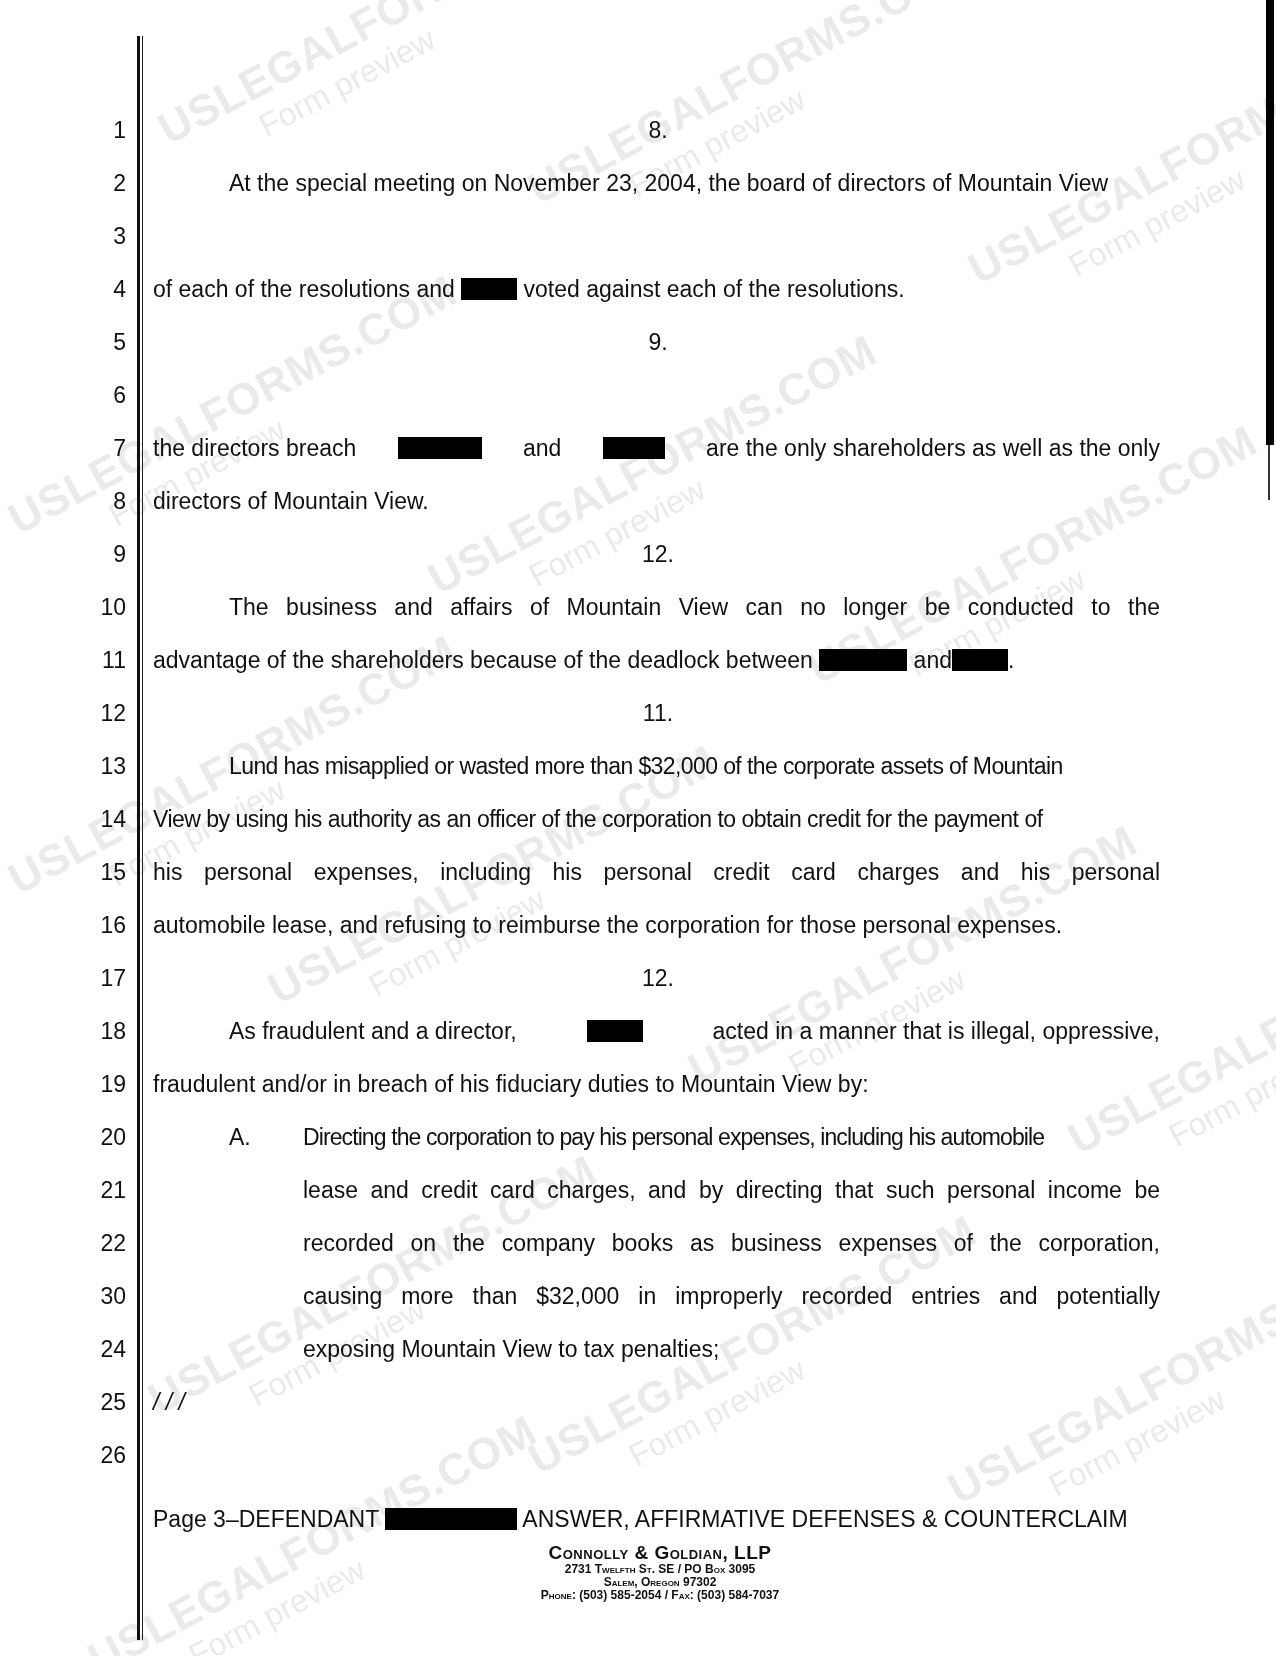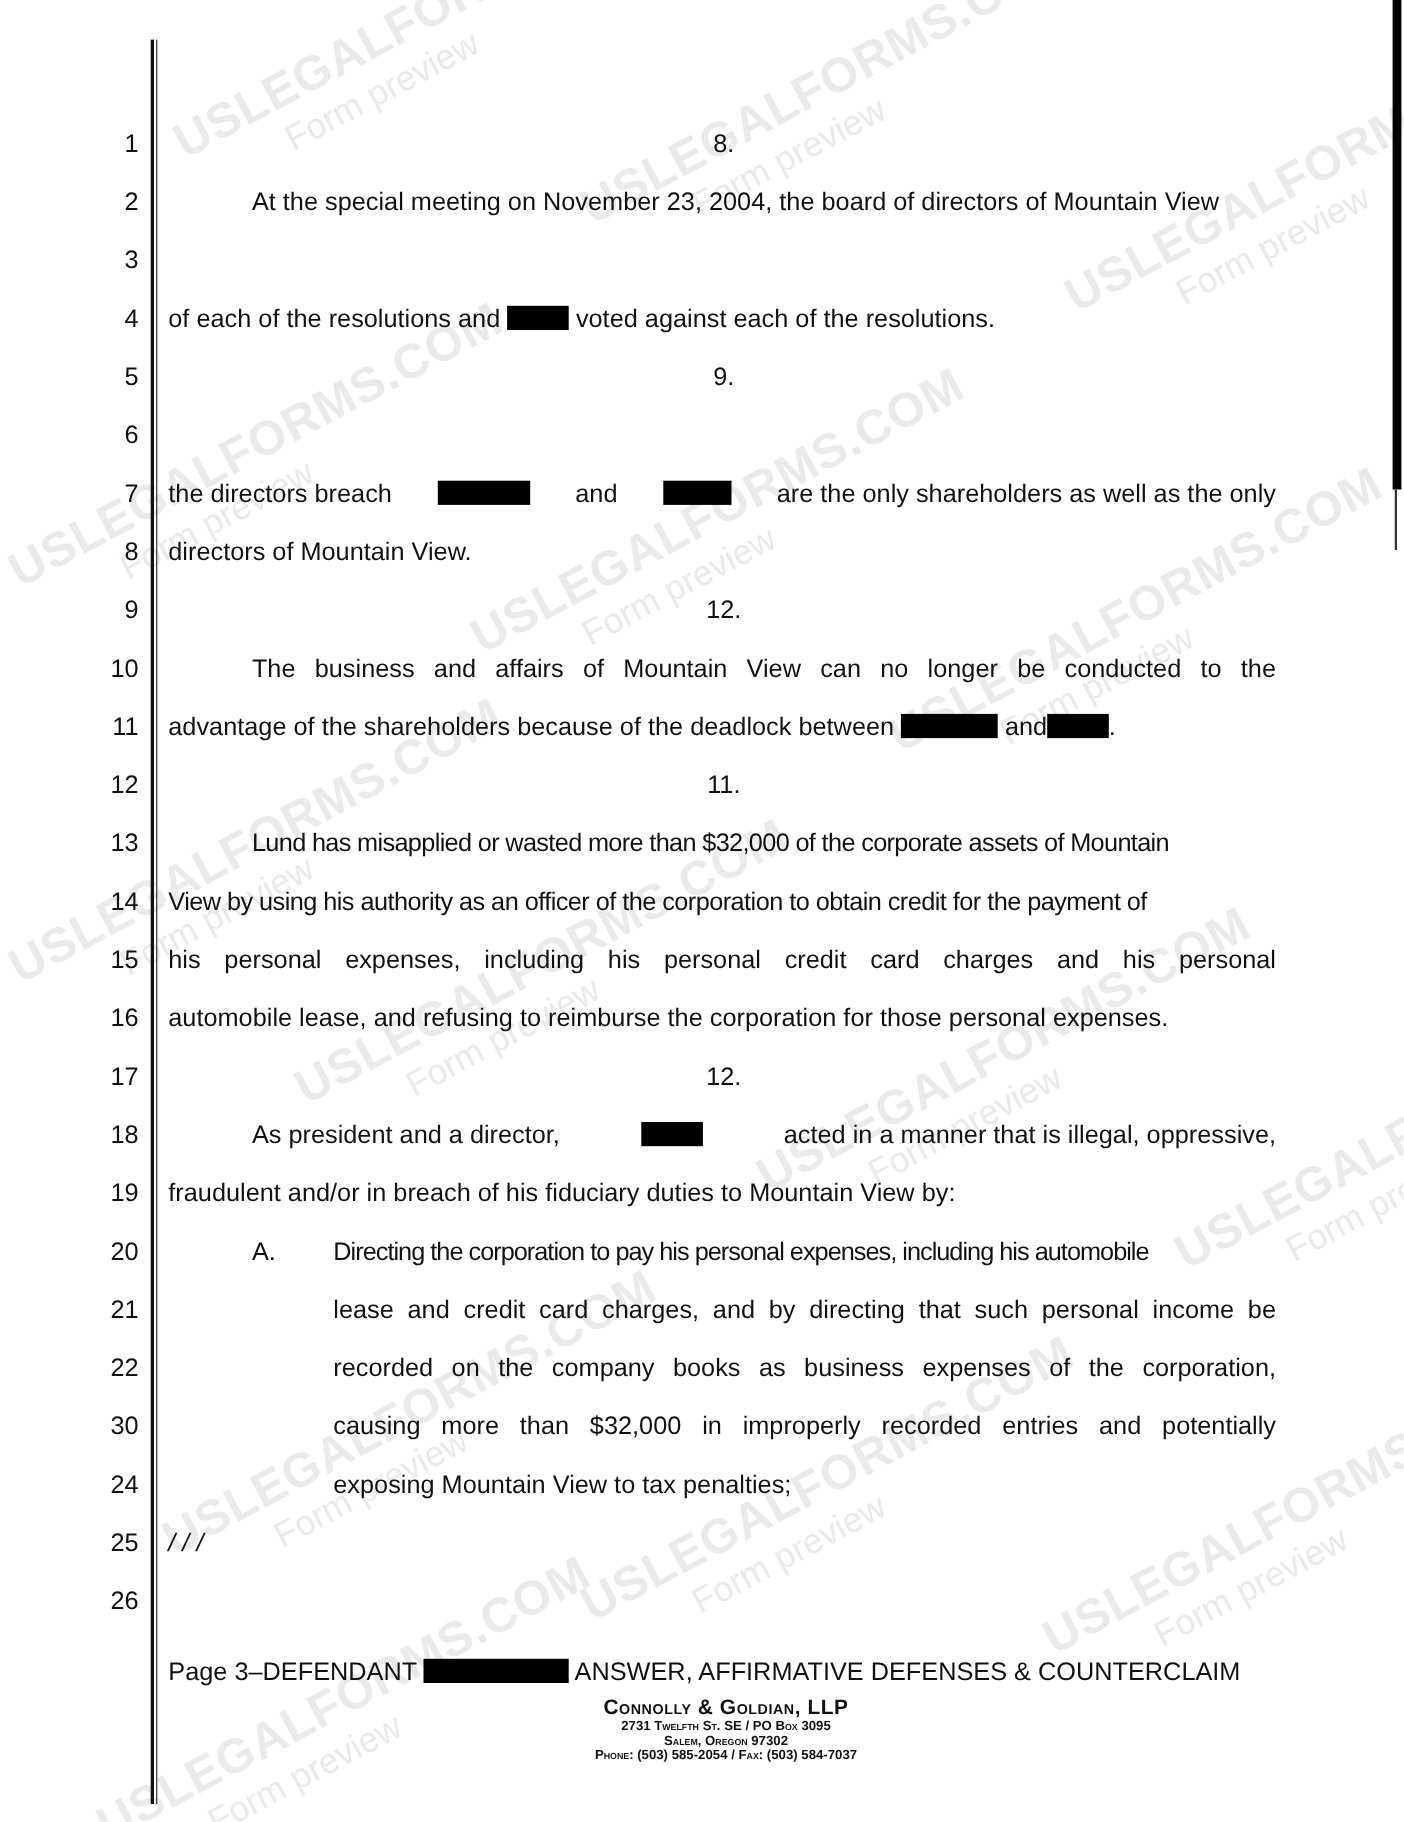--- a/index.html
+++ b/index.html
@@ -143,21 +143,21 @@
   </div>
 
   <div class="centered" style="top:699px;left:153px;">11.</div>
   <div class="text-line" style="top:752px;left:229px;letter-spacing:-0.6px;">Lund has misapplied or wasted more than $32,000 of the corporate assets of Mountain</div>
   <div class="text-line" style="top:805px;left:153px;letter-spacing:-0.5px;">View by using his authority as an officer of the corporation to obtain credit for the payment of</div>
   <div class="text-line" style="top:858px;left:153px;width:1007px;text-align:justify;text-align-last:justify;white-space:normal;">his personal expenses, including his personal credit card charges and his personal</div>
   <div class="text-line" style="top:911px;left:153px;">automobile lease, and refusing to reimburse the corporation for those personal expenses.</div>
 
   <div class="centered" style="top:964px;left:153px;text-align:center;">12.</div>
   <div class="text-line" style="top:1017px;left:229px;width:931px;display:flex;justify-content:space-between;">
-    <span>As president and a director,</span>
+    <span>As fraudulent and a director,</span>
     <span class="redact" style="width:56px;margin-top:3px"></span>
     <span>acted in a manner that is illegal, oppressive,</span>
   </div>
   <div class="text-line" style="top:1070px;left:153px;">fraudulent and/or in breach of his fiduciary duties to Mountain View by:</div>
 
   <div class="text-line" style="top:1123px;left:229px;">A.</div>
   <div class="text-line" style="top:1123px;left:303px;letter-spacing:-0.9px;">Directing the corporation to pay his personal expenses, including his automobile</div>
   <div class="text-line" style="top:1229px;left:303px;width:857px;text-align:justify;text-align-last:justify;white-space:normal;">recorded on the company books as business expenses of the corporation,</div>
   <div class="text-line" style="top:1176px;left:303px;width:857px;text-align:justify;text-align-last:justify;white-space:normal;">lease and credit card charges, and by directing that such personal income be</div>
   <div class="text-line" style="top:1282px;left:303px;width:857px;text-align:justify;text-align-last:justify;white-space:normal;">causing more than $32,000 in improperly recorded entries and potentially</div>

